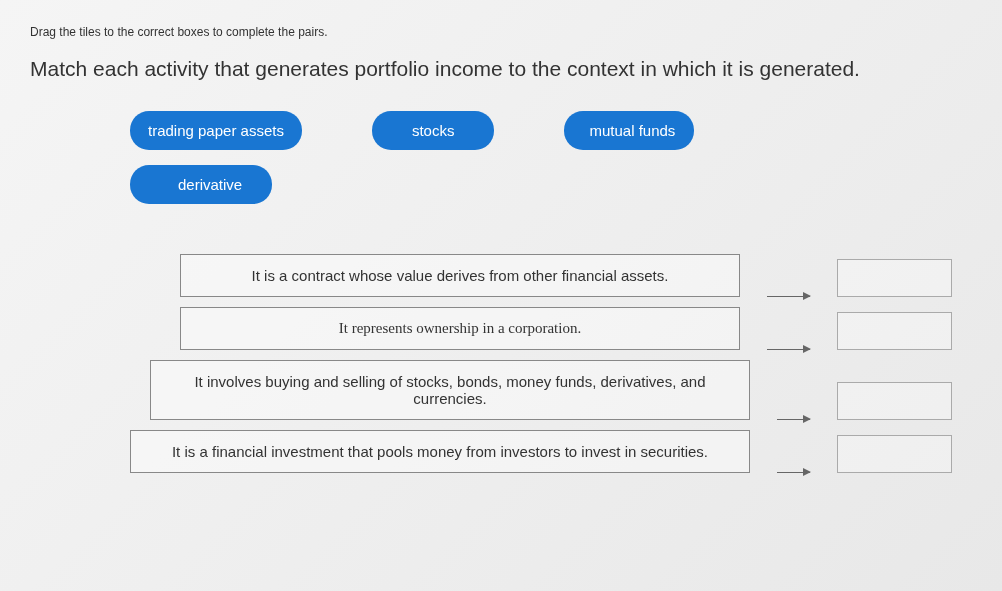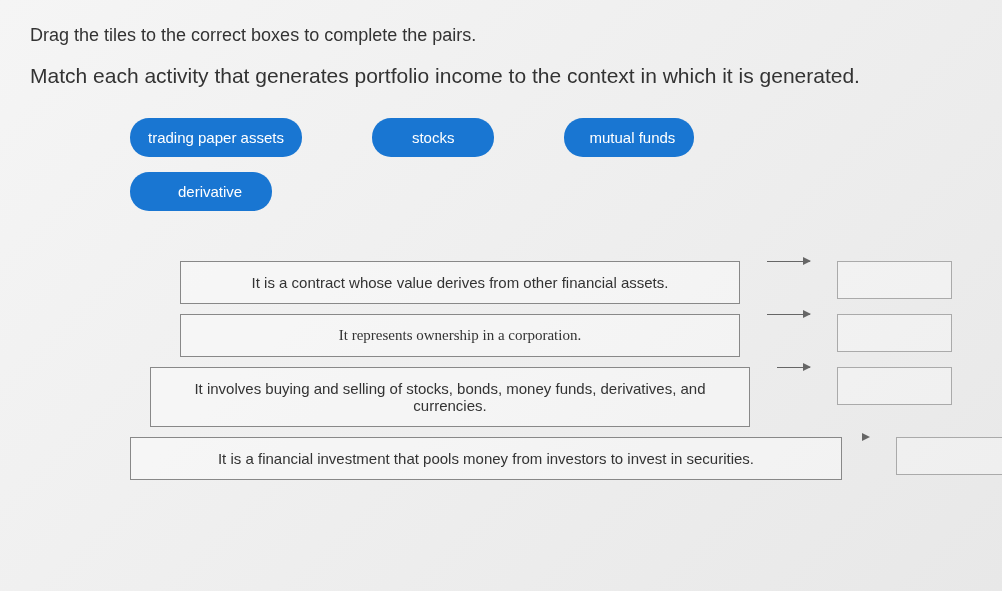--- a/index.html
+++ b/index.html
@@ -9,21 +9,21 @@
     }
     body {
       font-family: Arial, sans-serif;
       background: linear-gradient(135deg, #f5f5f5 0%, #e8e8e8 100%);
       width: 1002px;
       height: 591px;
       padding: 25px 30px;
       overflow: hidden;
     }
     .instruction-primary {
-      font-size: 18px;
+      font-size: 12px;
       color: #333;
       margin-bottom: 18px;
     }
     .instruction-secondary {
       font-size: 21px;
       color: #333;
       margin-bottom: 30px;
     }
     .tiles-container {
       padding-left: 100px;
@@ -44,41 +44,41 @@
       white-space: nowrap;
       text-align: center;
       border-radius: 19px;
     }
     .matches-container {
       padding-left: 120px;
       padding-right: 20px;
     }
     .match-row {
       display: flex;
-      align-items: flex-start;
+      align-items: flex-end;
       margin-bottom: 10px;
       gap: 19px;
     }
     .description-box {
       border: 1px solid #888;
       background: rgba(255,255,255,0.4);
       padding: 12px 20px;
       font-size: 15px;
       color: #333;
       text-align: center;
       flex-shrink: 0;
       display: flex;
       align-items: center;
       justify-content: center;
       min-height: 42px;
     }
     .desc-1 { width: 560px; margin-left: 30px; }
     .desc-2 { width: 560px; margin-left: 30px; font-family: Liberation Serif, serif; }
     .desc-3 { width: 600px; margin-left: 0px; }
-    .desc-4 { width: 712px; margin-left: -20px; }
+    .desc-4 { width: 620px; margin-left: -20px; }
     .arrow {
       flex: 1;
       height: 1px;
       background: #666;
       position: relative;
       margin: 0 8px;
     }
     .arrow::after {
       content: '';
       position: absolute;

